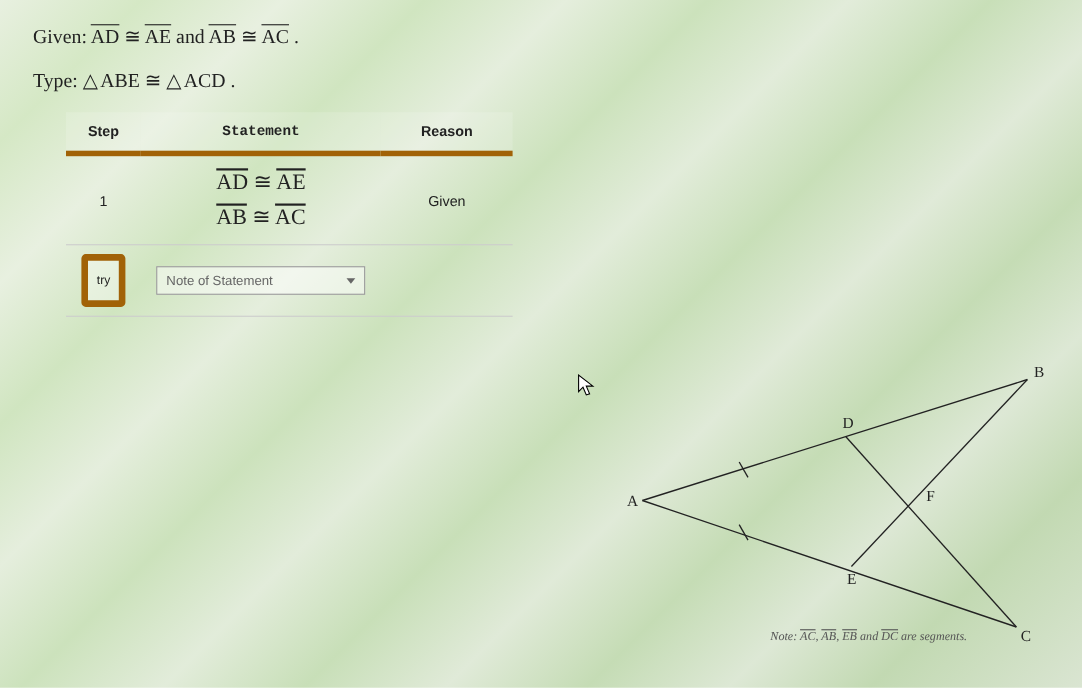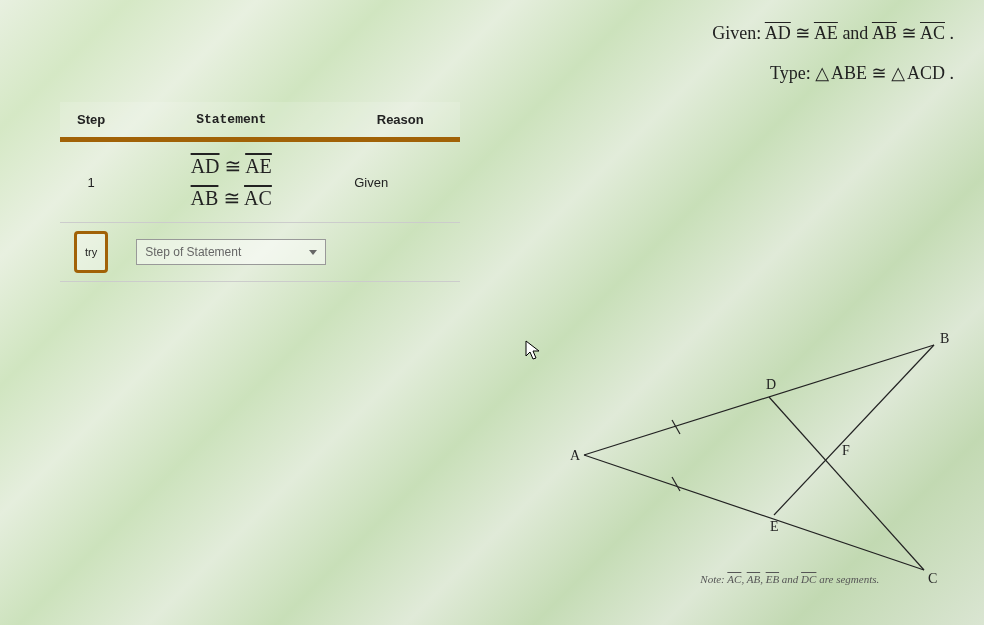--- a/index.html
+++ b/index.html
@@ -16,21 +16,20 @@
     color: #222;
     position: relative;
     overflow: hidden;
   }
   .page {
     padding: 22px 30px;
   }
   .given, .prove {
     font-size: 18px;
     margin-bottom: 18px;
-    text-align: right;
   }
   .over { text-decoration: overline; }
   .tri::before { content: "\25B3"; margin-right: 2px; }
 
   .proof-table {
     margin-left: 30px;
     margin-top: 10px;
     border-collapse: collapse;
     font-family: Arial, sans-serif;
     font-size: 13px;
@@ -50,21 +49,21 @@
   }
   .step-col { width: 60px; }
   .stmt-col { width: 200px; font-family: Liberation Mono, monospace; }
   .reason-col { width: 120px; text-align: left; }
   .stmt-math { font-family: Georgia, serif; font-size: 20px; line-height: 1.6; }
 
   .try-btn {
     display: inline-block;
     font-size: 11px;
     padding: 12px 8px;
-    border: 3px solid #a16207;
+    border: 6px solid #a16207;
     border-radius: 4px;
     background: rgba(255,255,255,0.4);
     cursor: pointer;
   }
   .type-select {
     width: 190px;
     height: 26px;
     border: 1px solid #999;
     background: rgba(255,255,255,0.5);
     font-size: 12px;
@@ -155,29 +154,29 @@
             <span class="over">AD</span>
             <span> ≅ </span>
             <span class="over">AE</span>
           </div>
           <div>
             <span class="over">AB</span>
             <span> ≅ </span>
             <span class="over">AC</span>
           </div>
         </td>
-        <td class="reason-col" style="text-align:left;">Given</td>
+        <td class="reason-col" style="text-align:center;">Given</td>
       </tr>
       <tr>
         <td>
           <span class="try-btn">try</span>
         </td>
         <td>
           <div class="type-select">
-            <span>Step of Statement</span>
+            <span>Note of Statement</span>
           </div>
         </td>
         <td></td>
       </tr>
     </tbody>
   </table>
 
 </div>
 
 <div class="diagram-area">

